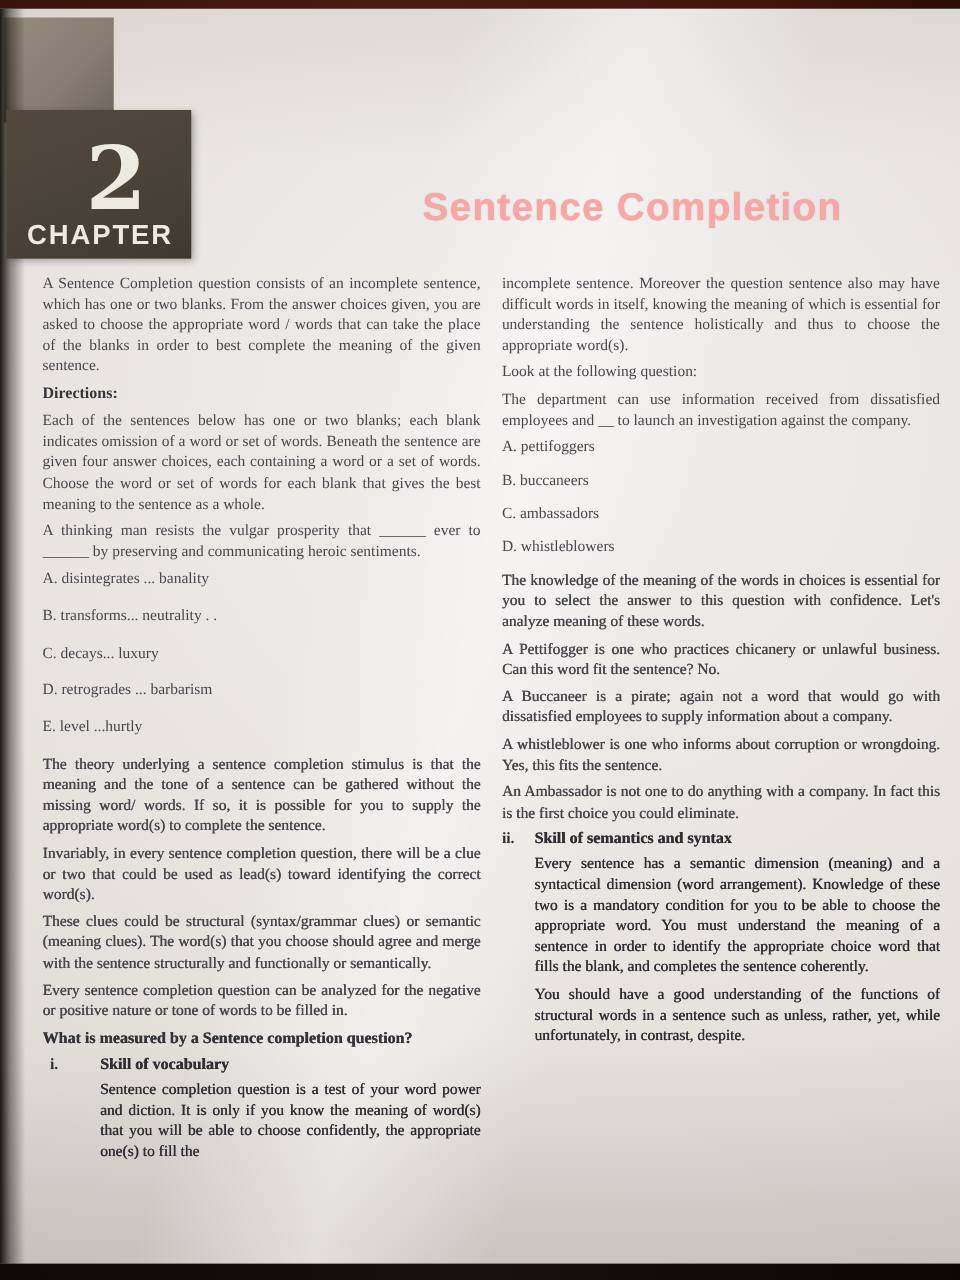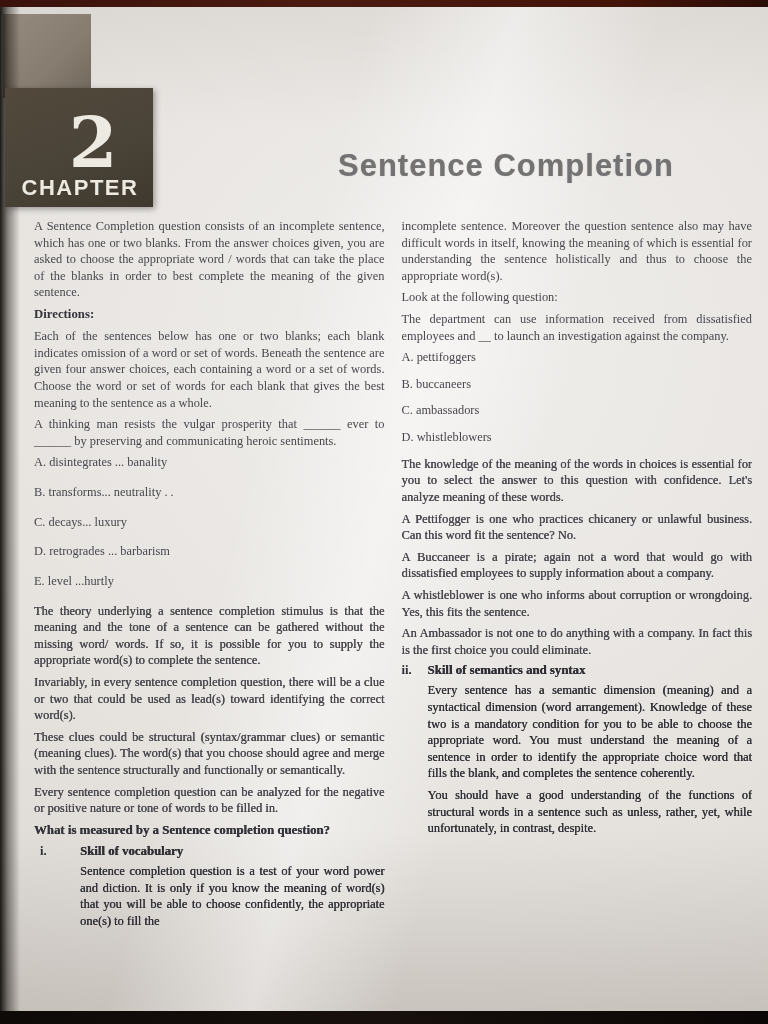--- a/index.html
+++ b/index.html
@@ -52,21 +52,21 @@
   .chapter-label {
     font-family: "Liberation Sans", sans-serif;
     font-weight: bold; font-size: 22px; letter-spacing: 1.5px;
     text-align: center; padding: 0 0 6px 2px;
   }
 
   .page-title {
     position: absolute; left: 338px; top: 148px;
     font-family: "Liberation Sans", sans-serif;
     font-weight: bold; font-size: 31px; letter-spacing: 1px;
-    color: #737373;
+    color: #fca5a5;
     text-shadow: 0 0 1px rgba(62,62,58,0.35);
   }
 
   .columns {
     position: absolute; left: 34px; right: 16px; top: 211px; bottom: 2px;
     display: flex; gap: 17px; overflow: hidden;
   }
   .col { flex: 1; min-width: 0; }
 
   .col p, .col h3, .col div.opt {

